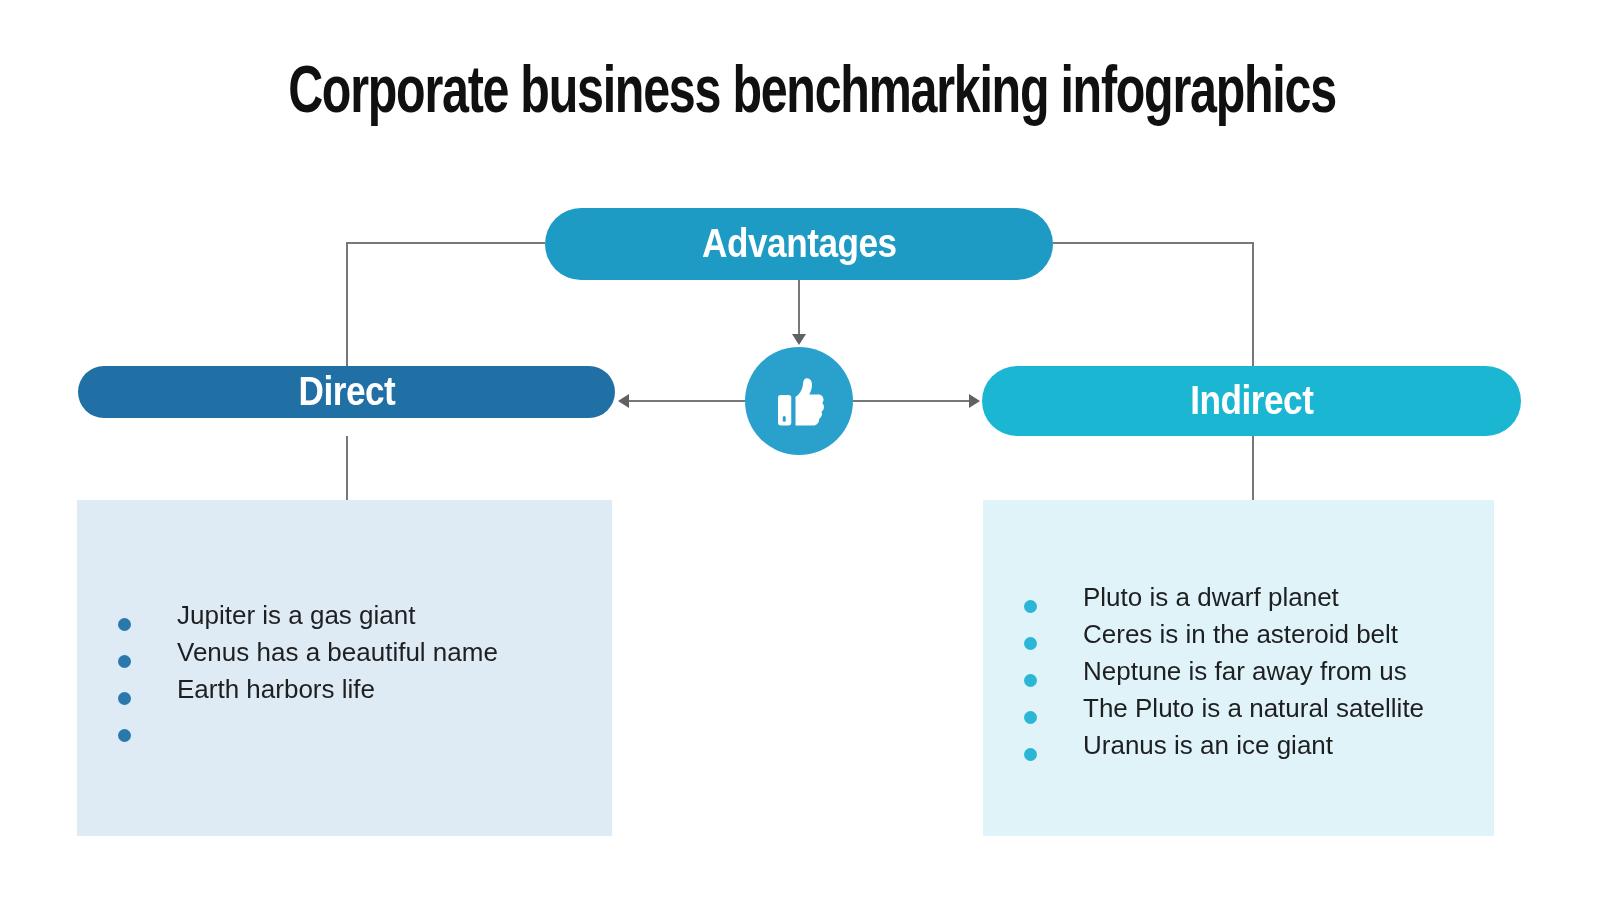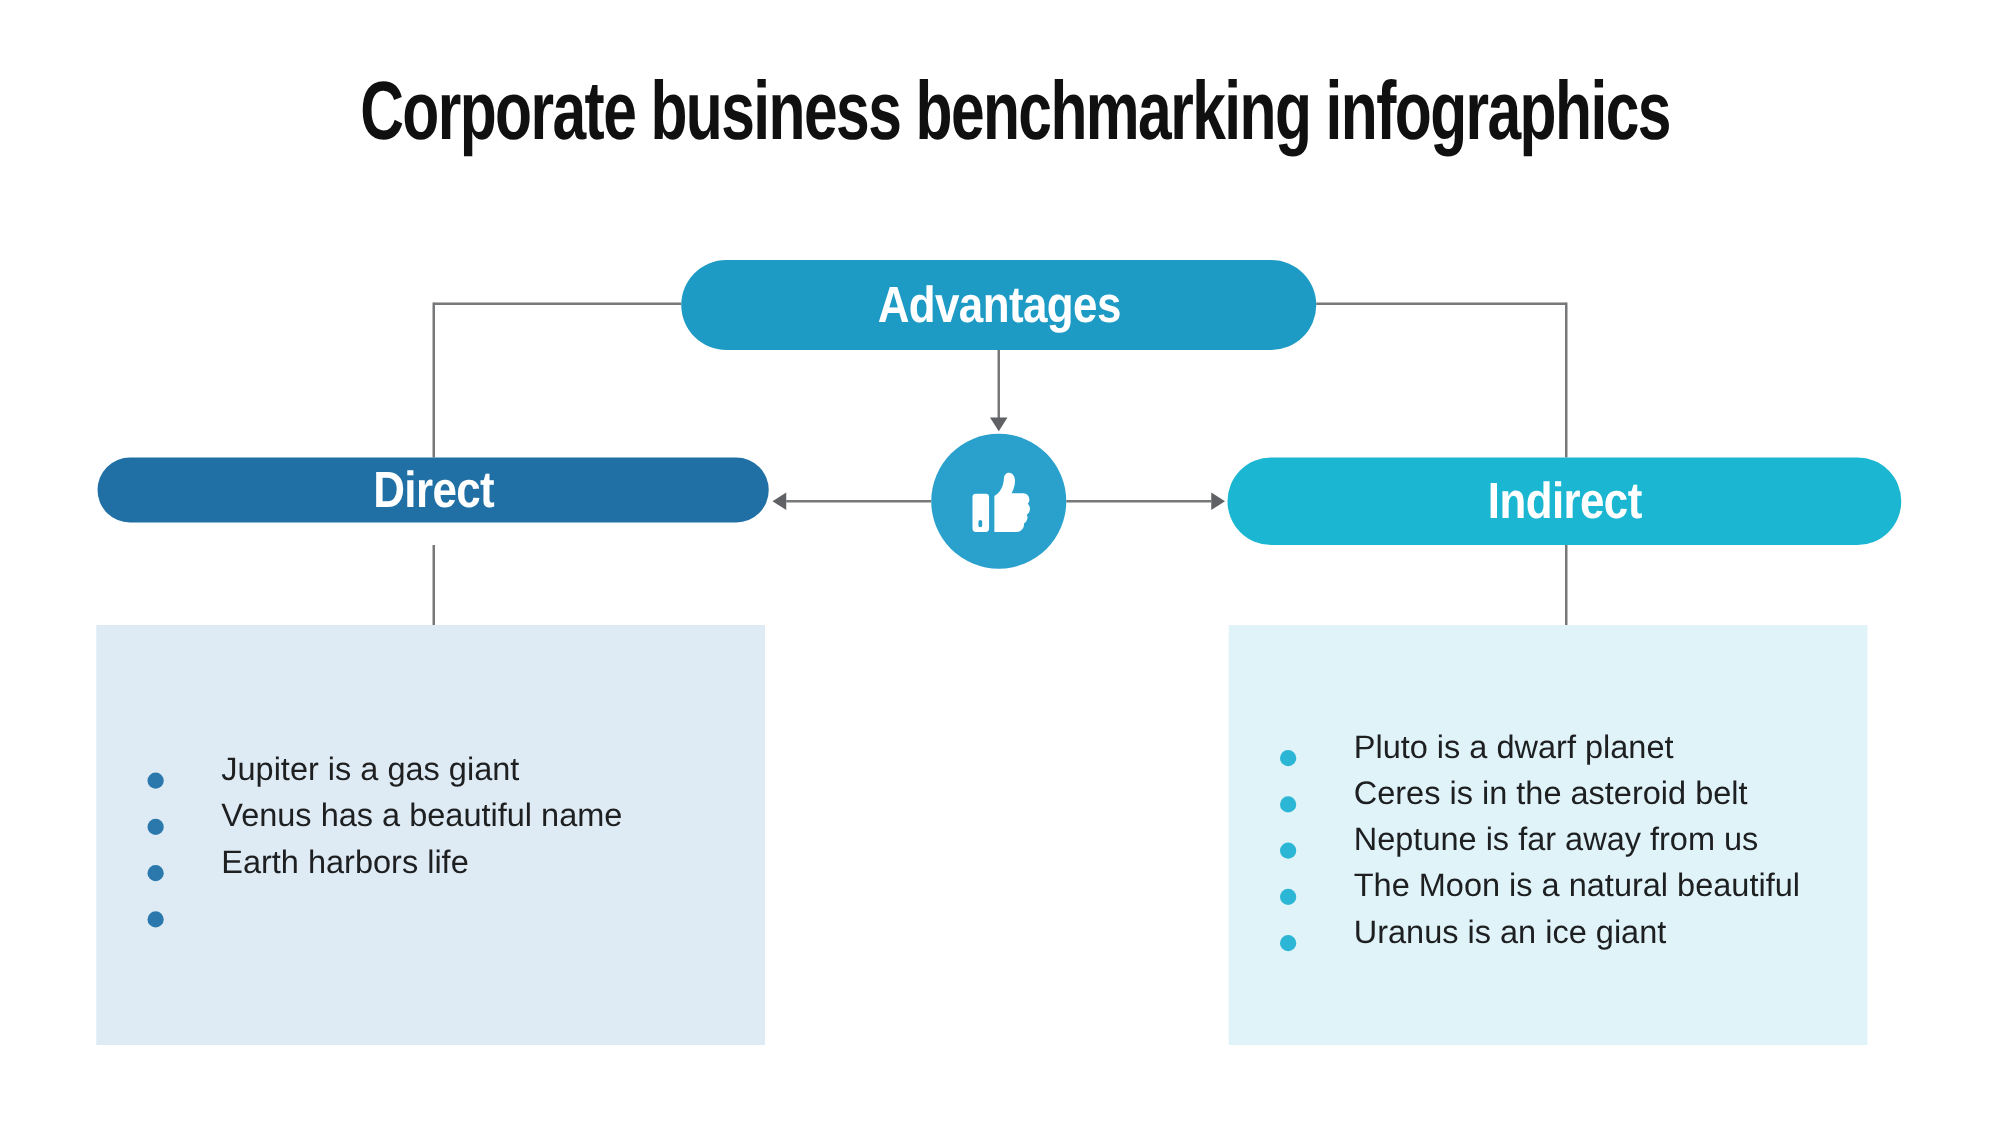--- a/index.html
+++ b/index.html
@@ -114,21 +114,21 @@
         <li>
         <span class="dot"></span>
         <span class="li-text">Ceres is in the asteroid belt</span>
       </li>
         <li>
         <span class="dot"></span>
         <span class="li-text">Neptune is far away from us</span>
       </li>
         <li>
         <span class="dot"></span>
-        <span class="li-text">The Moon is a natural beautiful</span>
+        <span class="li-text">The Pluto is a natural satellite</span>
       </li>
         <li>
         <span class="dot"></span>
         <span class="li-text">Uranus is an ice giant</span>
       </li>
       </ul>
   </div>
 
 </div>
 

